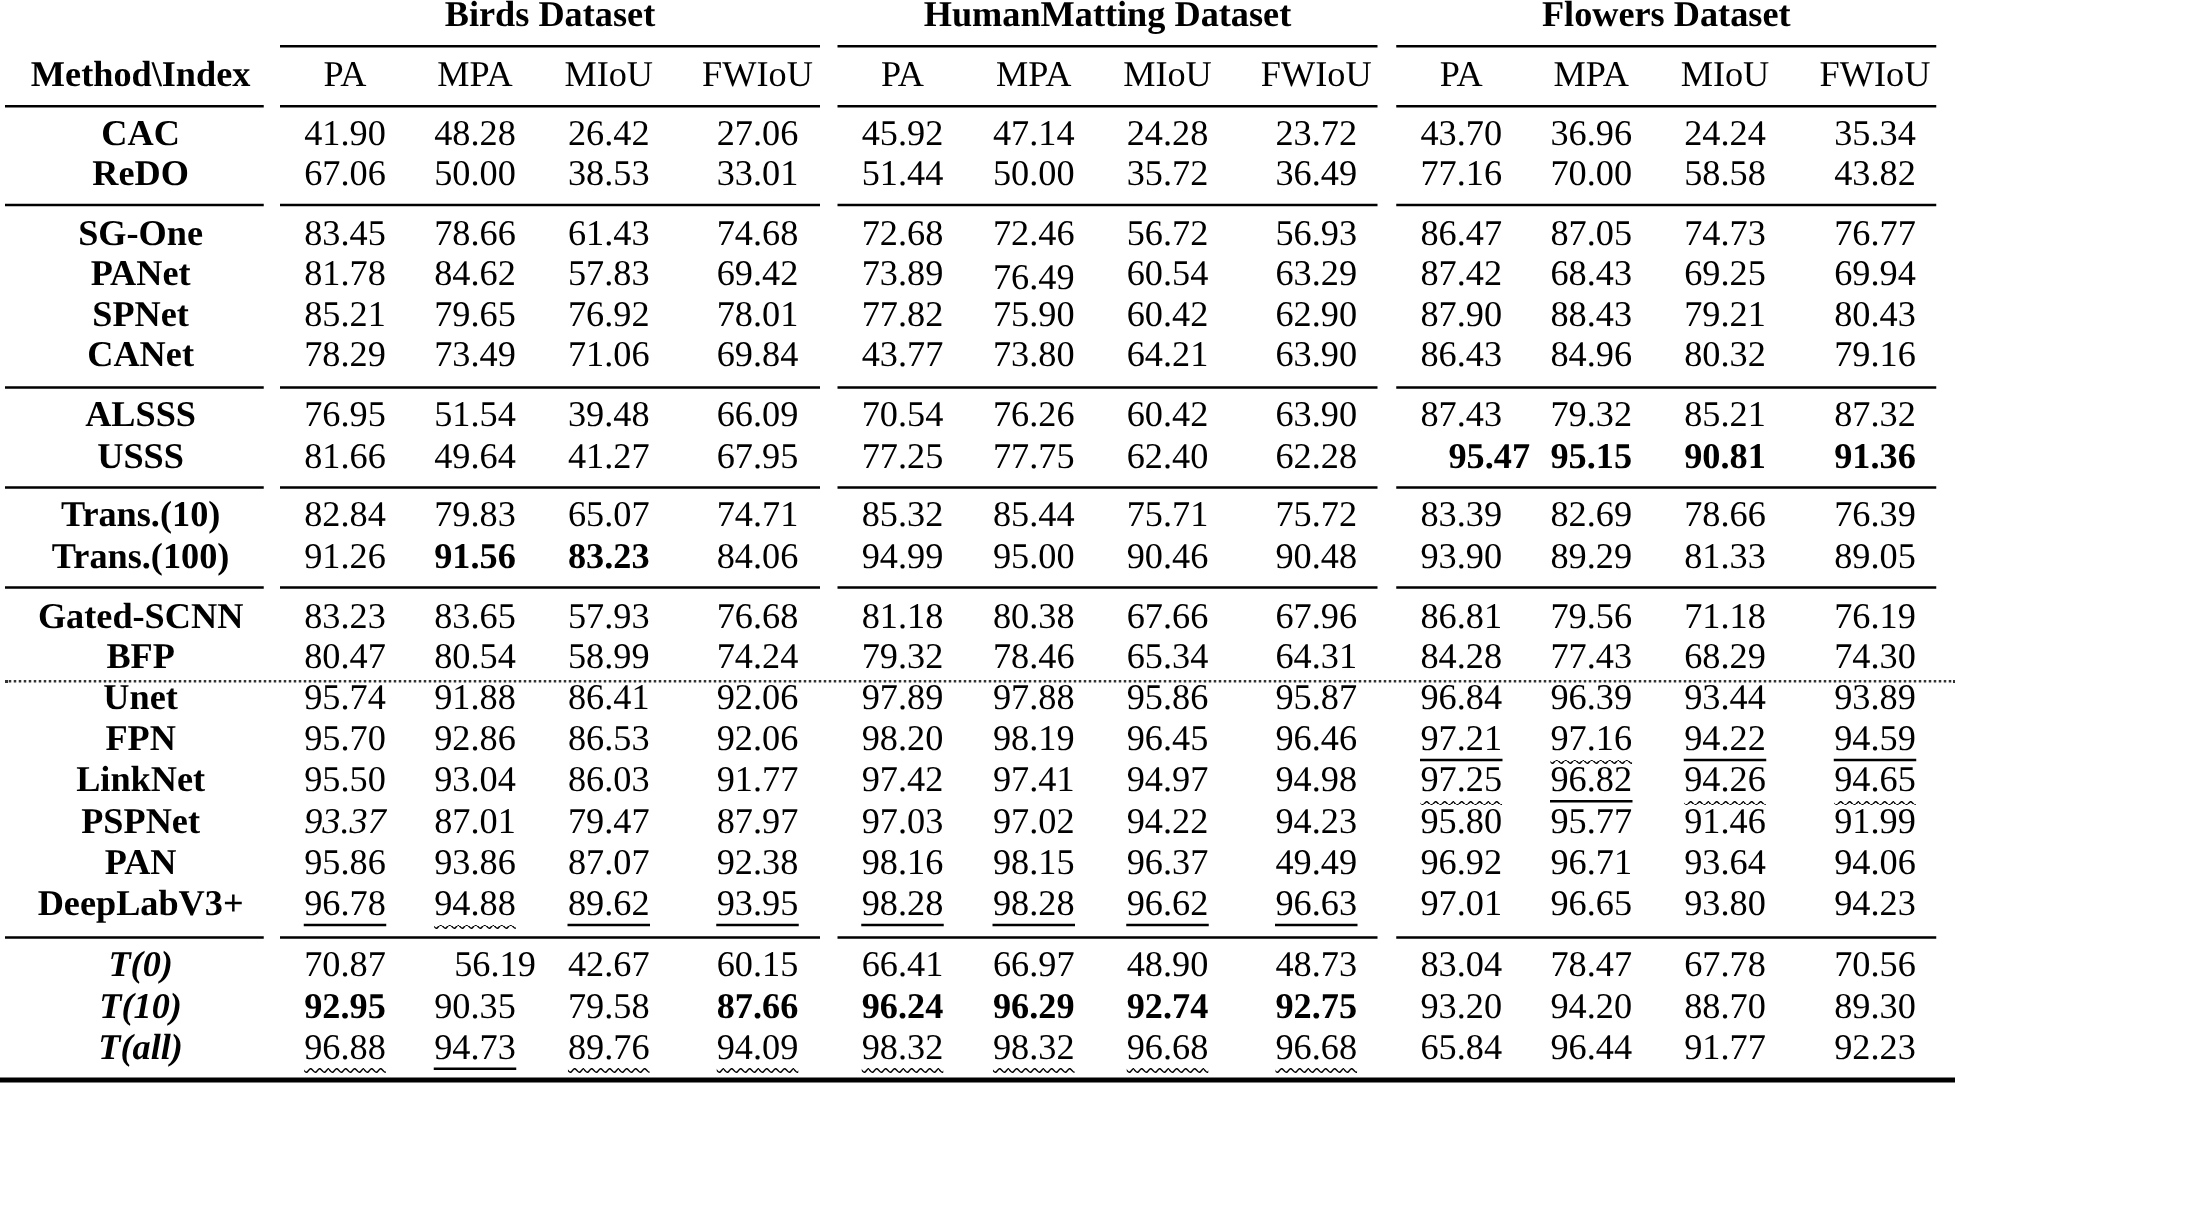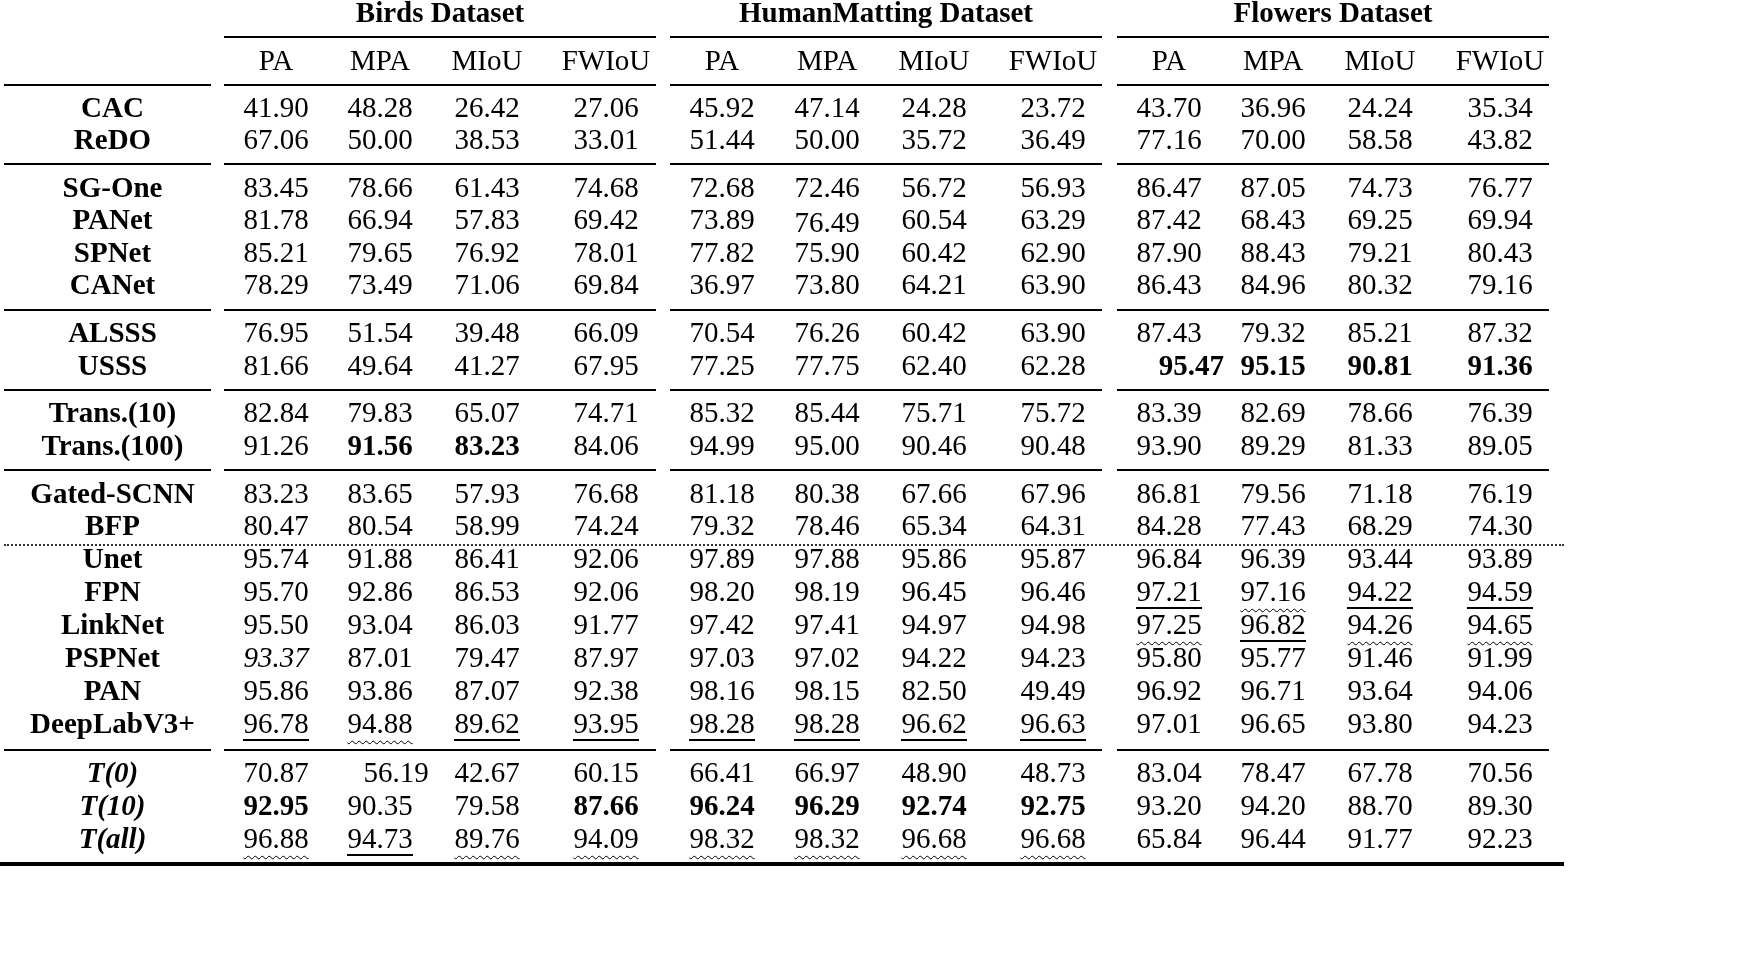--- a/index.html
+++ b/index.html
@@ -21,20 +21,21 @@
 
 <div id="tbl">
   <div class="cell bold" style="left:224px;top:-4px;width:432px;">Birds Dataset</div>
   <div class="cell bold" style="left:670px;top:-4px;width:432px;">HumanMatting Dataset</div>
   <div class="cell bold" style="left:1117px;top:-4px;width:432px;">Flowers Dataset</div>
 
   <div class="hline" style="left:224px;top:36px;width:432px;"></div>
   <div class="hline" style="left:670px;top:36px;width:432px;"></div>
   <div class="hline" style="left:1117px;top:36px;width:432px;"></div>
 
+  <div class="cell bold" style="left:0px;top:44px;width:225px;">Method\Index</div>
   <div id="metric-headers">
       <div class="cell" style="left: 221px; top: 44px; width: 110px;">PA</div>
       <div class="cell" style="left: 325px; top: 44px; width: 110px;">MPA</div>
       <div class="cell" style="left: 432px; top: 44px; width: 110px;">MIoU</div>
       <div class="cell" style="left: 551px; top: 44px; width: 110px;">FWIoU</div>
       <div class="cell" style="left: 667px; top: 44px; width: 110px;">PA</div>
       <div class="cell" style="left: 772px; top: 44px; width: 110px;">MPA</div>
       <div class="cell" style="left: 879px; top: 44px; width: 110px;">MIoU</div>
       <div class="cell" style="left: 998px; top: 44px; width: 110px;">FWIoU</div>
       <div class="cell" style="left: 1114px; top: 44px; width: 110px;">PA</div>
@@ -77,21 +78,21 @@
       <div class="cell" style="left: 667px; top: 171px; width: 110px;"><span>72.68</span></div>
       <div class="cell" style="left: 772px; top: 171px; width: 110px;"><span>72.46</span></div>
       <div class="cell" style="left: 879px; top: 171px; width: 110px;"><span>56.72</span></div>
       <div class="cell" style="left: 998px; top: 171px; width: 110px;"><span>56.93</span></div>
       <div class="cell" style="left: 1114px; top: 171px; width: 110px;"><span>86.47</span></div>
       <div class="cell" style="left: 1218px; top: 171px; width: 110px;"><span>87.05</span></div>
       <div class="cell" style="left: 1325px; top: 171px; width: 110px;"><span>74.73</span></div>
       <div class="cell" style="left: 1445px; top: 171px; width: 110px;"><span>76.77</span></div>
       <div class="cell bold" style="left: 0px; top: 203px; width: 225px;">PANet</div>
       <div class="cell" style="left: 221px; top: 203px; width: 110px;"><span>81.78</span></div>
-      <div class="cell" style="left: 325px; top: 203px; width: 110px;"><span>66.94</span></div>
+      <div class="cell" style="left: 325px; top: 203px; width: 110px;"><span>84.62</span></div>
       <div class="cell" style="left: 432px; top: 203px; width: 110px;"><span>57.83</span></div>
       <div class="cell" style="left: 551px; top: 203px; width: 110px;"><span>69.42</span></div>
       <div class="cell" style="left: 667px; top: 203px; width: 110px;"><span>73.89</span></div>
       <div class="cell" style="left: 772px; top: 206px; width: 110px; font-family: Liberation Serif, serif;"><span>76.49</span></div>
       <div class="cell" style="left: 879px; top: 203px; width: 110px;"><span>60.54</span></div>
       <div class="cell" style="left: 998px; top: 203px; width: 110px;"><span>63.29</span></div>
       <div class="cell" style="left: 1114px; top: 203px; width: 110px;"><span>87.42</span></div>
       <div class="cell" style="left: 1218px; top: 203px; width: 110px;"><span>68.43</span></div>
       <div class="cell" style="left: 1325px; top: 203px; width: 110px;"><span>69.25</span></div>
       <div class="cell" style="left: 1445px; top: 203px; width: 110px;"><span>69.94</span></div>
@@ -106,21 +107,21 @@
       <div class="cell" style="left: 998px; top: 236px; width: 110px;"><span>62.90</span></div>
       <div class="cell" style="left: 1114px; top: 236px; width: 110px;"><span>87.90</span></div>
       <div class="cell" style="left: 1218px; top: 236px; width: 110px;"><span>88.43</span></div>
       <div class="cell" style="left: 1325px; top: 236px; width: 110px;"><span>79.21</span></div>
       <div class="cell" style="left: 1445px; top: 236px; width: 110px;"><span>80.43</span></div>
       <div class="cell bold" style="left: 0px; top: 268px; width: 225px;">CANet</div>
       <div class="cell" style="left: 221px; top: 268px; width: 110px;"><span>78.29</span></div>
       <div class="cell" style="left: 325px; top: 268px; width: 110px;"><span>73.49</span></div>
       <div class="cell" style="left: 432px; top: 268px; width: 110px;"><span>71.06</span></div>
       <div class="cell" style="left: 551px; top: 268px; width: 110px;"><span>69.84</span></div>
-      <div class="cell" style="left: 667px; top: 268px; width: 110px;"><span>36.97</span></div>
+      <div class="cell" style="left: 667px; top: 268px; width: 110px;"><span>43.77</span></div>
       <div class="cell" style="left: 772px; top: 268px; width: 110px;"><span>73.80</span></div>
       <div class="cell" style="left: 879px; top: 268px; width: 110px;"><span>64.21</span></div>
       <div class="cell" style="left: 998px; top: 268px; width: 110px;"><span>63.90</span></div>
       <div class="cell" style="left: 1114px; top: 268px; width: 110px;"><span>86.43</span></div>
       <div class="cell" style="left: 1218px; top: 268px; width: 110px;"><span>84.96</span></div>
       <div class="cell" style="left: 1325px; top: 268px; width: 110px;"><span>80.32</span></div>
       <div class="cell" style="left: 1445px; top: 268px; width: 110px;"><span>79.16</span></div>
       <div class="cell bold" style="left: 0px; top: 316px; width: 225px;">ALSSS</div>
       <div class="cell" style="left: 221px; top: 316px; width: 110px;"><span>76.95</span></div>
       <div class="cell" style="left: 325px; top: 316px; width: 110px;"><span>51.54</span></div>
@@ -251,21 +252,21 @@
       <div class="cell" style="left: 1218px; top: 641px; width: 110px;"><span>95.77</span></div>
       <div class="cell" style="left: 1325px; top: 641px; width: 110px;"><span>91.46</span></div>
       <div class="cell" style="left: 1445px; top: 641px; width: 110px;"><span>91.99</span></div>
       <div class="cell bold" style="left: 0px; top: 674px; width: 225px;">PAN</div>
       <div class="cell" style="left: 221px; top: 674px; width: 110px;"><span>95.86</span></div>
       <div class="cell" style="left: 325px; top: 674px; width: 110px;"><span>93.86</span></div>
       <div class="cell" style="left: 432px; top: 674px; width: 110px;"><span>87.07</span></div>
       <div class="cell" style="left: 551px; top: 674px; width: 110px;"><span>92.38</span></div>
       <div class="cell" style="left: 667px; top: 674px; width: 110px;"><span>98.16</span></div>
       <div class="cell" style="left: 772px; top: 674px; width: 110px;"><span>98.15</span></div>
-      <div class="cell" style="left: 879px; top: 674px; width: 110px;"><span>82.50</span></div>
+      <div class="cell" style="left: 879px; top: 674px; width: 110px;"><span>96.37</span></div>
       <div class="cell" style="left: 998px; top: 674px; width: 110px;"><span>49.49</span></div>
       <div class="cell" style="left: 1114px; top: 674px; width: 110px;"><span>96.92</span></div>
       <div class="cell" style="left: 1218px; top: 674px; width: 110px;"><span>96.71</span></div>
       <div class="cell" style="left: 1325px; top: 674px; width: 110px;"><span>93.64</span></div>
       <div class="cell" style="left: 1445px; top: 674px; width: 110px;"><span>94.06</span></div>
       <div class="cell bold" style="left: 0px; top: 707px; width: 225px;">DeepLabV3+</div>
       <div class="cell u-solid" style="left: 221px; top: 707px; width: 110px;"><span>96.78</span></div>
       <div class="cell u-wave" style="left: 325px; top: 707px; width: 110px;"><span>94.88</span></div>
       <div class="cell u-solid" style="left: 432px; top: 707px; width: 110px;"><span>89.62</span></div>
       <div class="cell u-solid" style="left: 551px; top: 707px; width: 110px;"><span>93.95</span></div>

